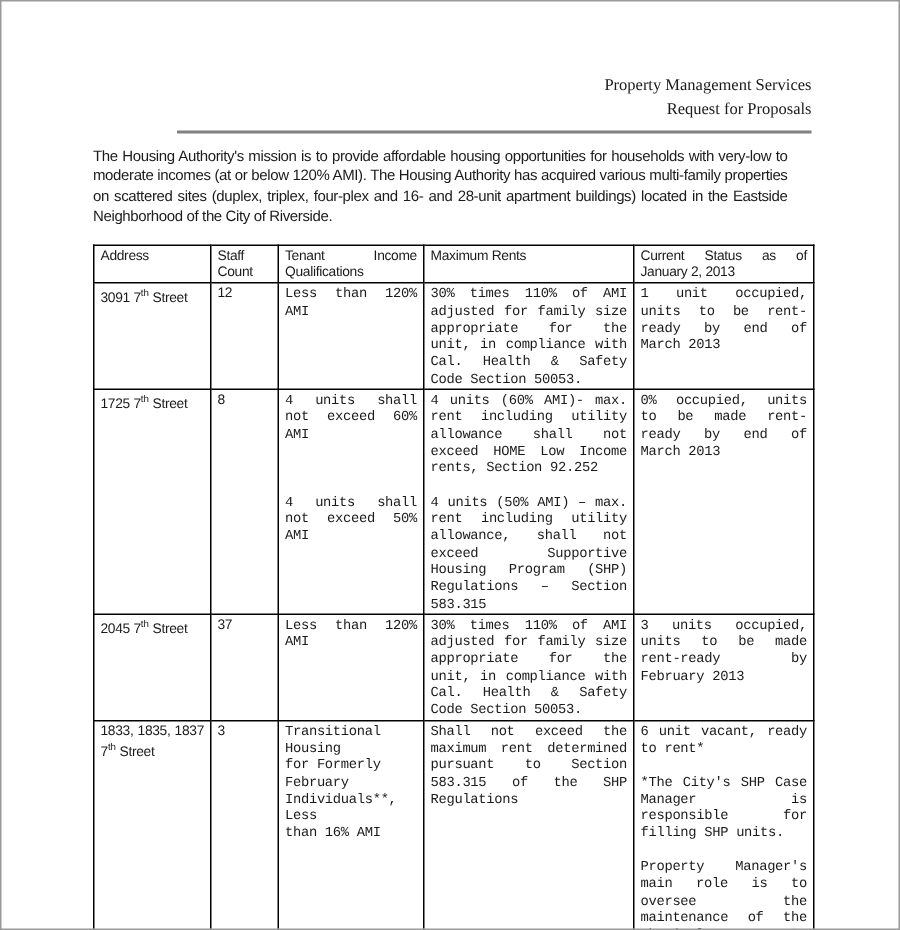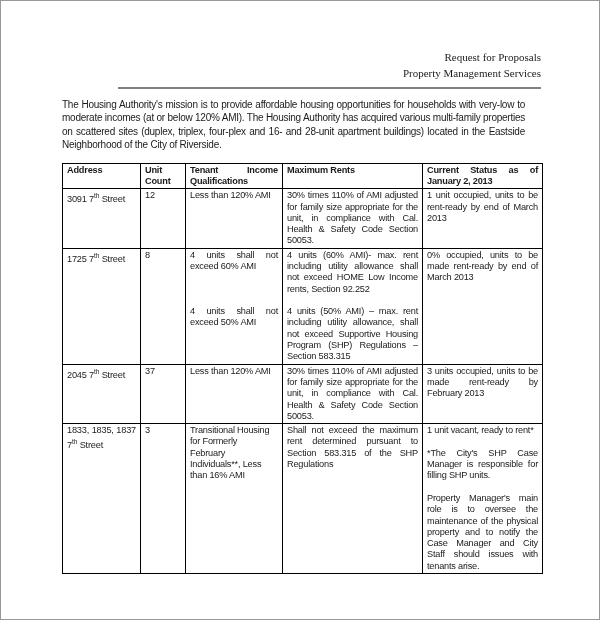--- a/index.html
+++ b/index.html
@@ -51,62 +51,62 @@
     letter-spacing:-0.2px;
     line-height:11.3px;
   }
   table.props th, table.props td {
     border:1px solid #000;
     vertical-align:top;
     padding:1px 4px;
     text-align:justify;
     overflow:hidden;
   }
-  table.props th { font-weight:bold; }
+  table.props th { font-weight:normal; }
   col.c-address { width:78px; }
   col.c-unit    { width:45px; }
   col.c-tenant  { width:97px; }
   col.c-rents   { width:140px; }
   col.c-status  { width:120px; }
   thead tr { height:23px; }
   tbody tr:nth-child(1) { height:47px; }
   tbody tr:nth-child(2) { height:115px; }
   tbody tr:nth-child(3) { height:47px; }
   tbody tr:nth-child(4) { height:138px; }
   td.cell-unit { text-align:center;margin-top:48px; }
-  .cell-p { margin:0; }
+  .cell-p { margin:0;font-family:Liberation Mono, monospace; }
   sup.ord { font-size:6.5px; vertical-align:super; letter-spacing:0; }
 </style>
 </head>
 <body>
 
 <div class="page">
 
   <div class="doc-header">
+    <div>Property Management Services</div>
     <div>Request for Proposals</div>
-    <div>Property Management Services</div>
   </div>
 
   <div class="header-rule" style="background: rgb(128, 128, 128);"></div>
 
 
   <p class="intro">The Housing Authority's mission is to provide affordable housing opportunities for households with very-low to moderate incomes (at or below 120% AMI).  The Housing Authority has acquired various multi-family properties on scattered sites (duplex, triplex, four-plex and 16- and 28-unit apartment buildings) located in the Eastside Neighborhood of the City of Riverside.</p>
 
   <table class="props">
     <colgroup>
       <col class="c-address">
         <col class="c-unit">
         <col class="c-tenant">
         <col class="c-rents">
         <col class="c-status">
     </colgroup>
     <thead>
       <tr>
         <th>Address</th>
-        <th>Unit Count</th>
+        <th>Staff Count</th>
         <th>Tenant Income Qualifications</th>
         <th>Maximum Rents</th>
         <th>Current Status as of January 2, 2013</th>
       </tr>
     </thead>
     <tbody>
         <tr>
           <td class="cell-address"><span>3091 7</span><sup class="ord">th</sup><span> Street</span></td>
           <td class="cell-unit">12</td>
           <td>
@@ -158,21 +158,21 @@
             <p class="cell-p">Transitional Housing</p>
             <p class="cell-p">for Formerly</p>
             <p class="cell-p">February</p>
             <p class="cell-p">Individuals**, Less</p>
             <p class="cell-p">than 16% AMI</p>
           </td>
           <td>
             <p class="cell-p">Shall not exceed the maximum rent determined pursuant to Section 583.315 of the SHP Regulations</p>
           </td>
           <td>
-            <p class="cell-p">1 unit vacant, ready to rent*</p>
+            <p class="cell-p">6 unit vacant, ready to rent*</p>
             <p class="cell-p">&nbsp;</p>
             <p class="cell-p">*The City's SHP Case Manager is responsible for filling SHP units.</p>
             <p class="cell-p">&nbsp;</p>
             <p class="cell-p">Property Manager's main role is to oversee the maintenance of the physical property and to notify the Case Manager and City Staff should issues with tenants arise.</p>
           </td>
         </tr>
       </tbody>
   </table>
 
 </div>

